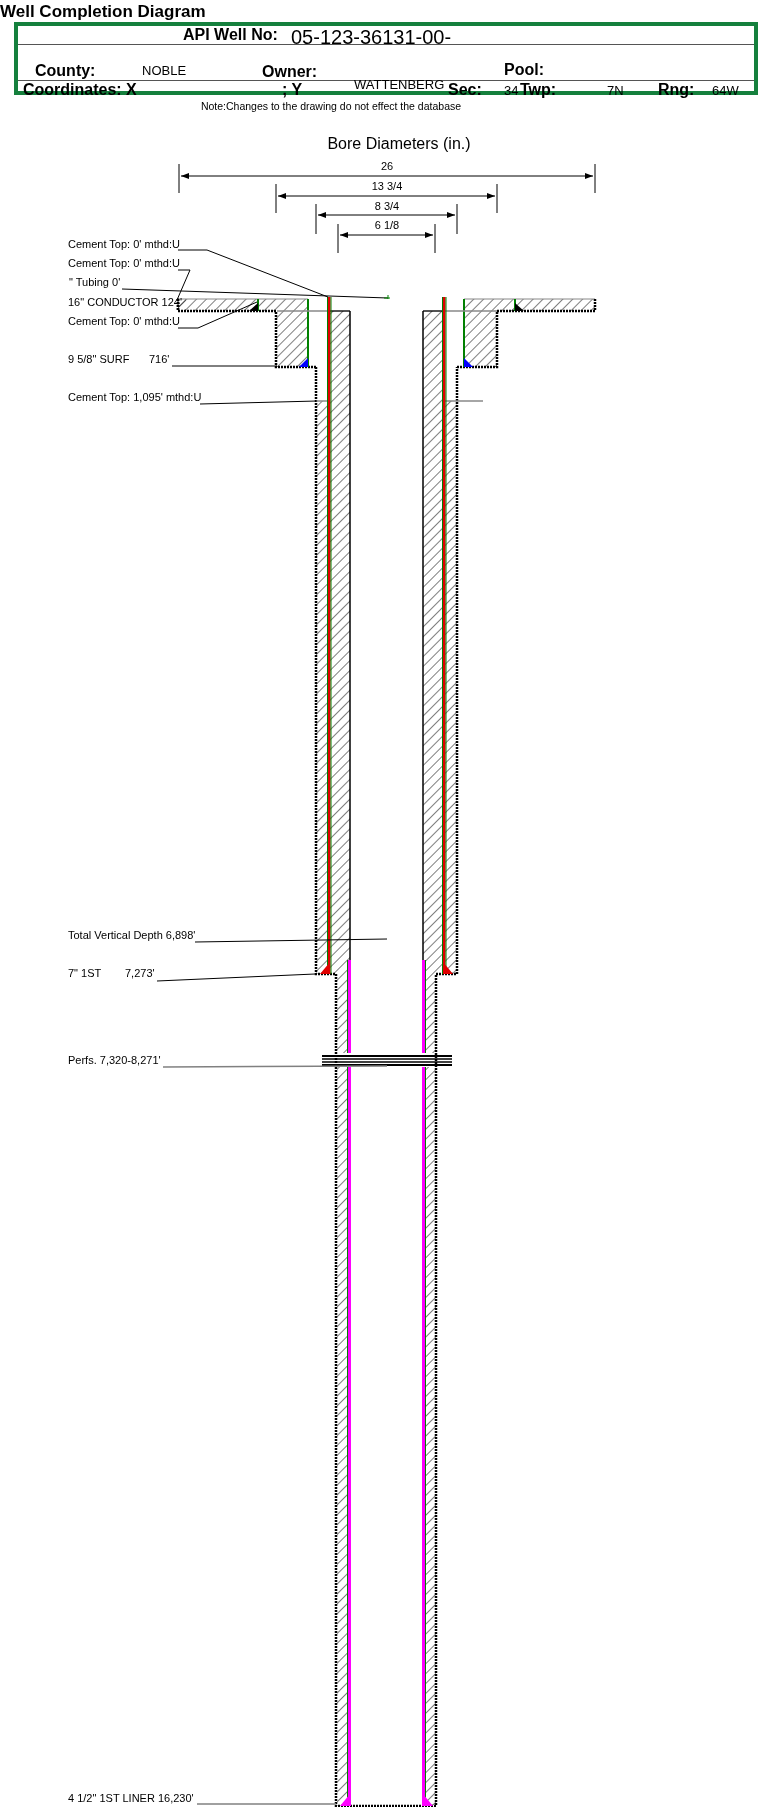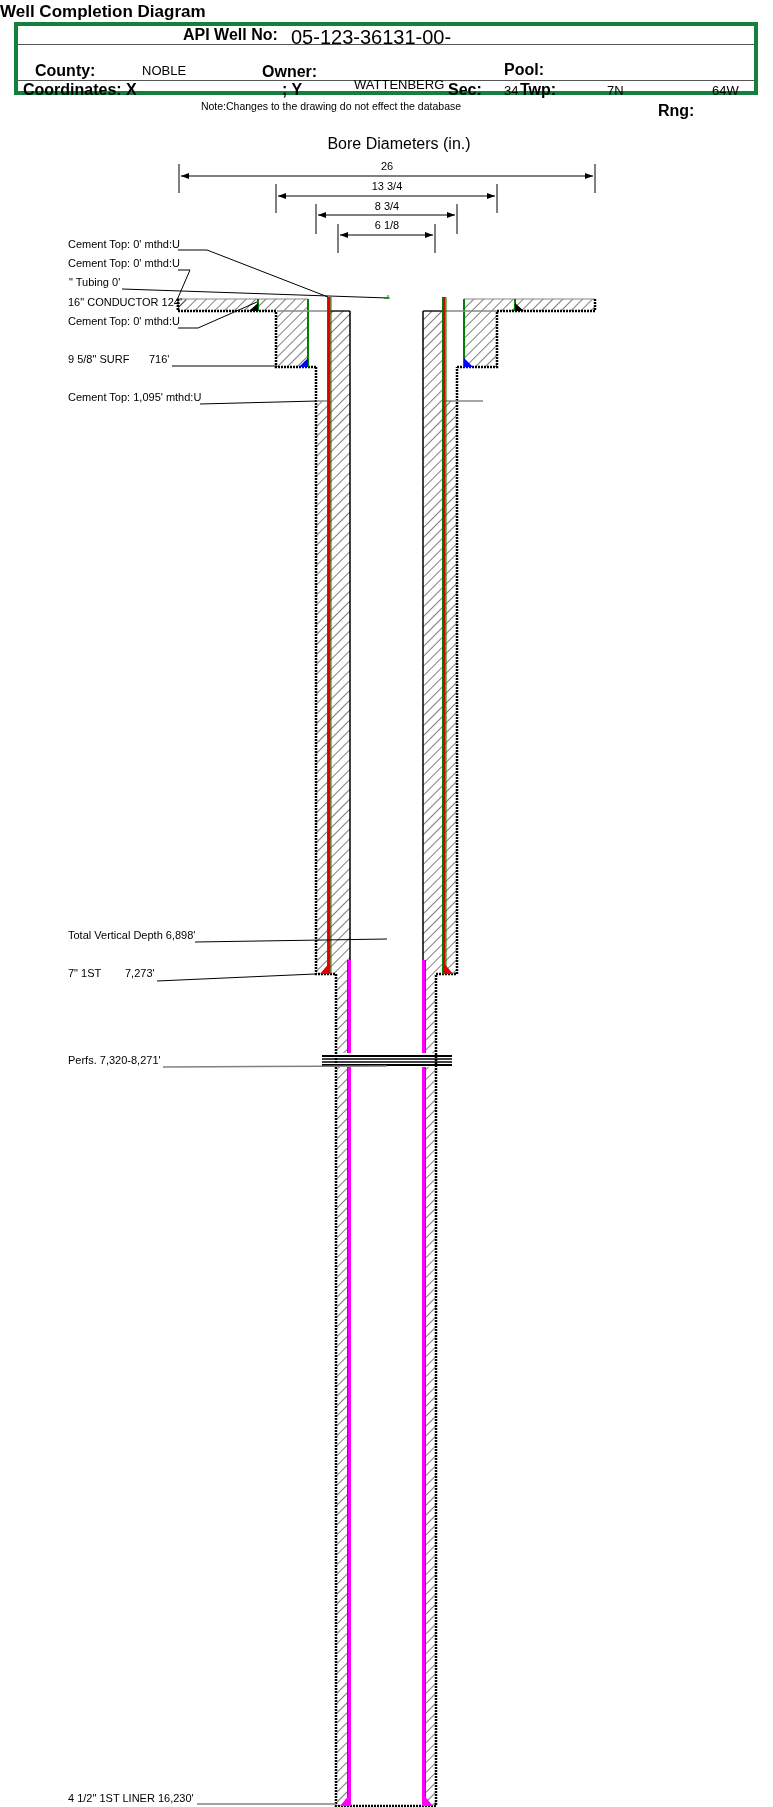--- a/index.html
+++ b/index.html
@@ -31,21 +31,21 @@
     <span class="lbl" style="left:486px;top:-1px;text-align:center;">Pool:</span>
     <span class="val" style="left:540px;top:1px;"></span>
   </div>
   <div class="row last" style="top:55px;height:18px;">
     <span class="lbl" style="left:5px;top:0px;">Coordinates: X</span>
     <span class="lbl" style="left:264px;top:0px;">; Y</span>
     <span class="lbl" style="left:430px;top:0px;">Sec:</span>
     <span class="val" style="left:486px;top:2px;">34</span>
     <span class="lbl" style="left:502px;top:0px;">Twp:</span>
     <span class="val" style="left:589px;top:2px;">7N</span>
-    <span class="lbl" style="left:640px;top:0px;margin-top:21px;">Rng:</span>
+    <span class="lbl" style="left:640px;top:0px;">Rng:</span>
     <span class="val" style="left:694px;top:2px;">64W</span>
   </div>
 </div>
 
 <div class="note">Note:Changes to the drawing do not effect the database</div>
 
 <svg width="773" height="1807" viewBox="0 0 773 1807" style="position:absolute;left:0;top:0;">
   <defs>
     <pattern id="hatch" patternUnits="userSpaceOnUse" width="7" height="7" patternTransform="rotate(45)">
       <line x1="0" y1="0" x2="0" y2="7" stroke="#000" stroke-width="1"></line>

